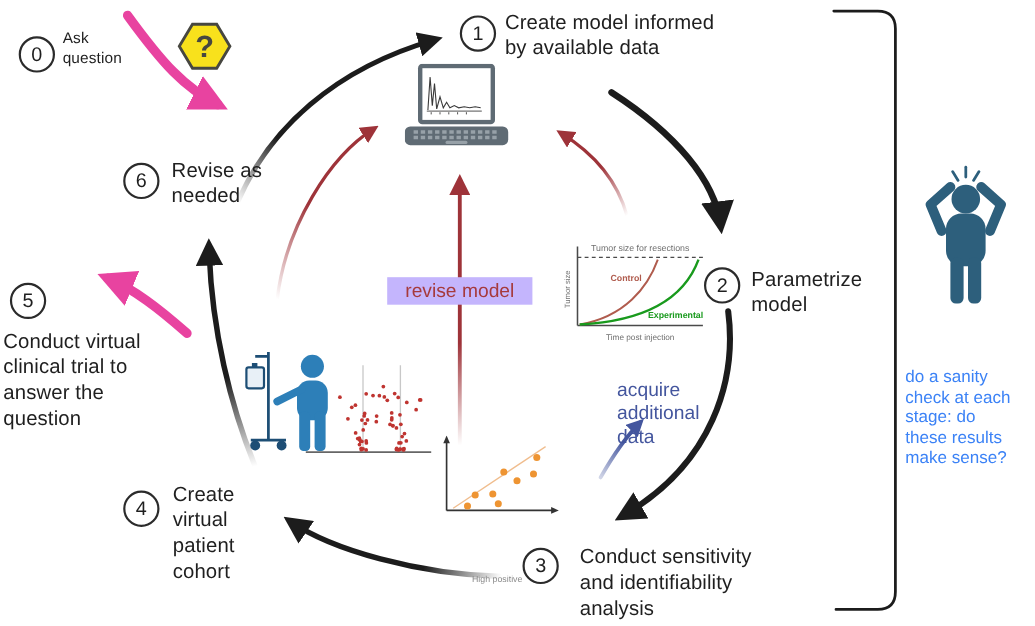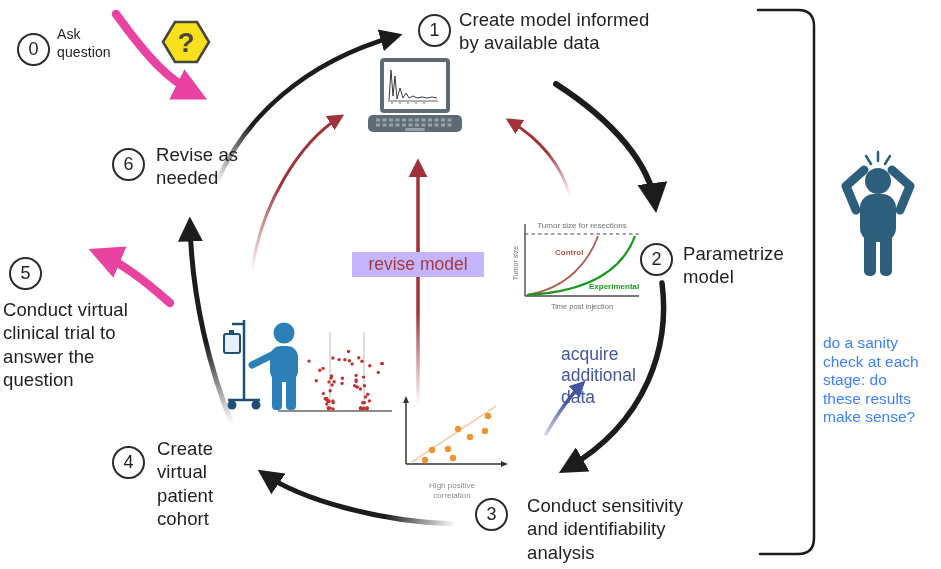--- a/index.html
+++ b/index.html
@@ -12,21 +12,21 @@
   .circle{position:absolute;z-index:3;width:29px;height:29px;border:2px solid #2b2b2b;border-radius:50%;
           display:flex;align-items:center;justify-content:center;font-size:18px;color:#1f1f1f;background:#fff;}
   .note-red{position:absolute;z-index:4;width:132px;text-align:center;background:#c4b5fd;
             color:#a63a3c;font-size:17.5px;padding:2px 0;}
   .note-blue{position:absolute;z-index:3;color:#44569e;font-size:17.5px;line-height:1.22;font-weight:500;}
   .note-blue span{display:block;}
   .note-sanity{position:absolute;z-index:3;color:#3b82f6;font-size:15.5px;line-height:1.2;}
   .note-sanity span{display:block;}
   .chart{position:absolute;z-index:2;}
   .caption{position:absolute;z-index:2;text-align:center;color:#8a8a8a;font-size:8px;line-height:1.3;}
-  .caption span{display:block;}
+  .caption span{display:block;margin-top:41px;}
 </style>
 </head>
 <body>
 
 <div class="canvas">
 
   <svg class="arrow-layer" width="941" height="569" viewBox="0 0 941 569">
     <defs>
       <marker id="mPink" viewBox="0 0 10 10" refX="7" refY="5" markerWidth="4" markerHeight="4" orient="auto">
         <path d="M0,0 L10,5 L0,10 z" fill="#e843a0"></path>

